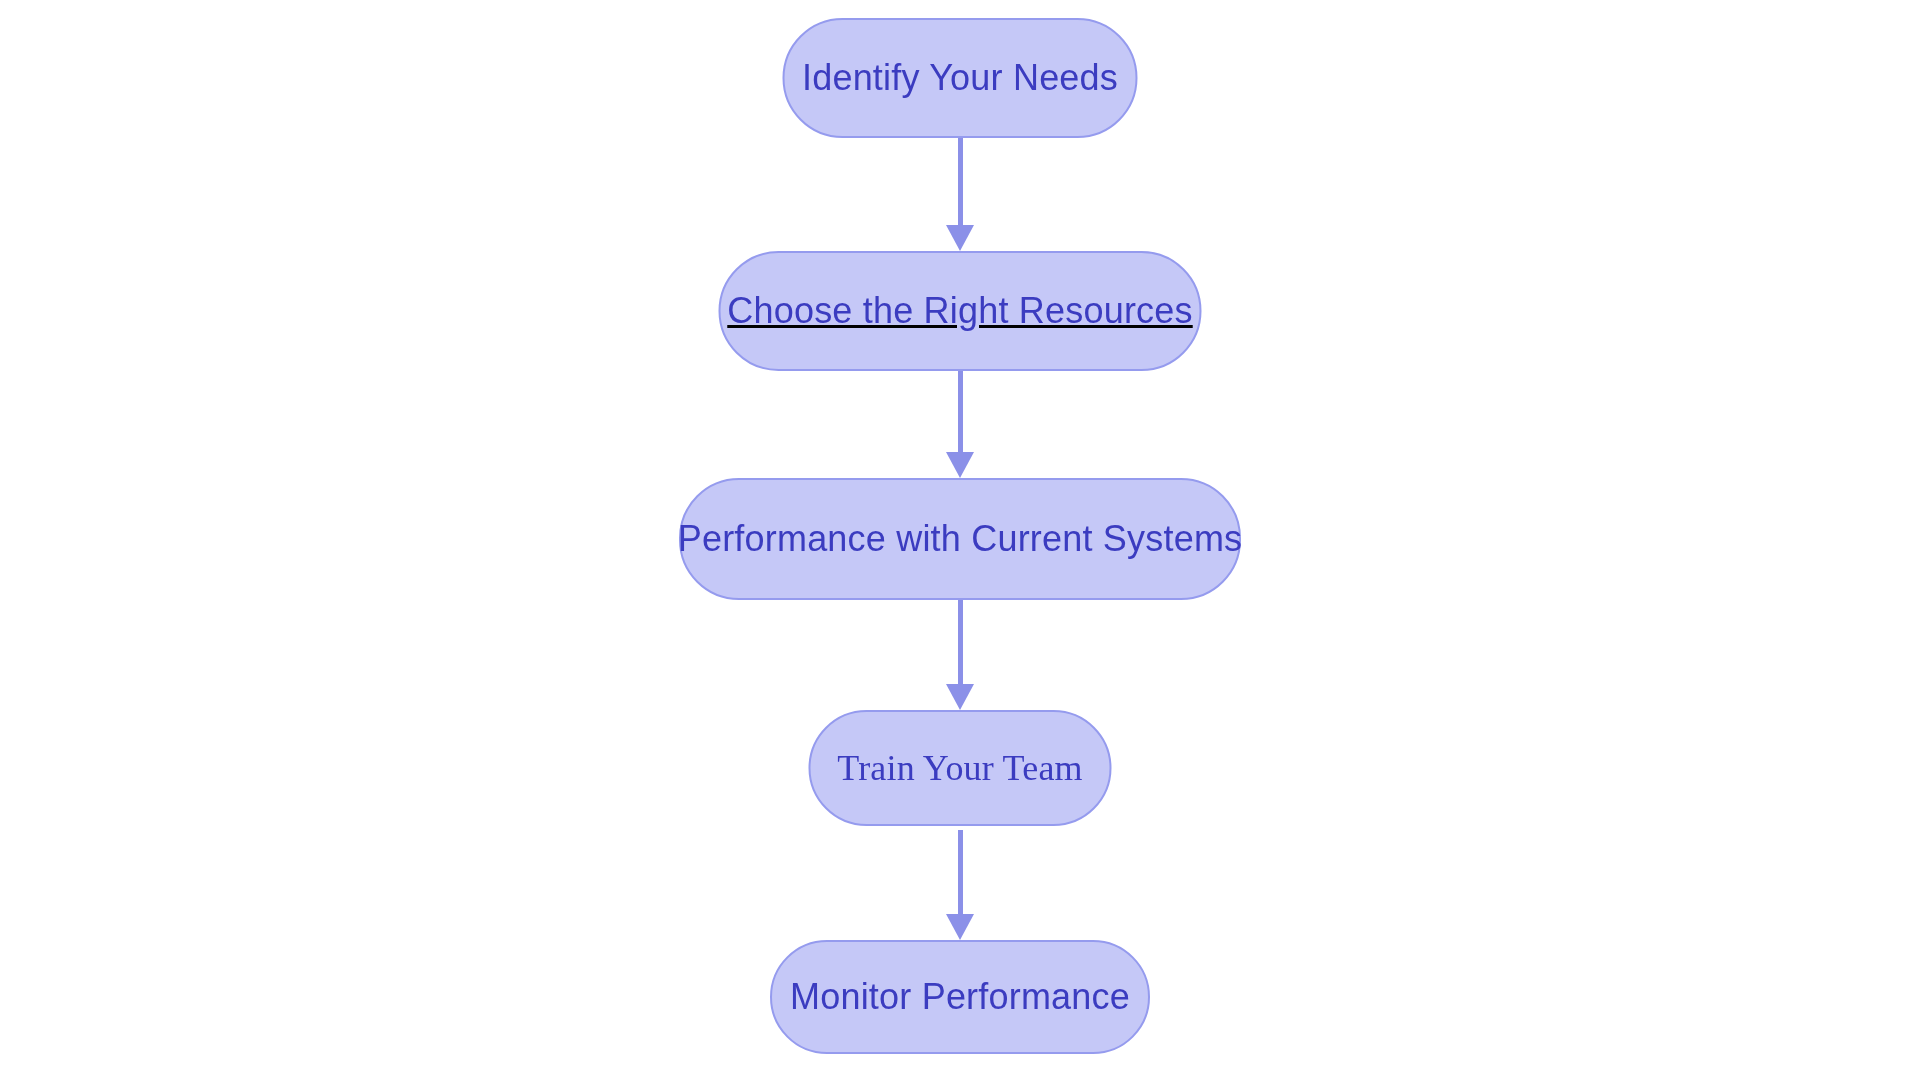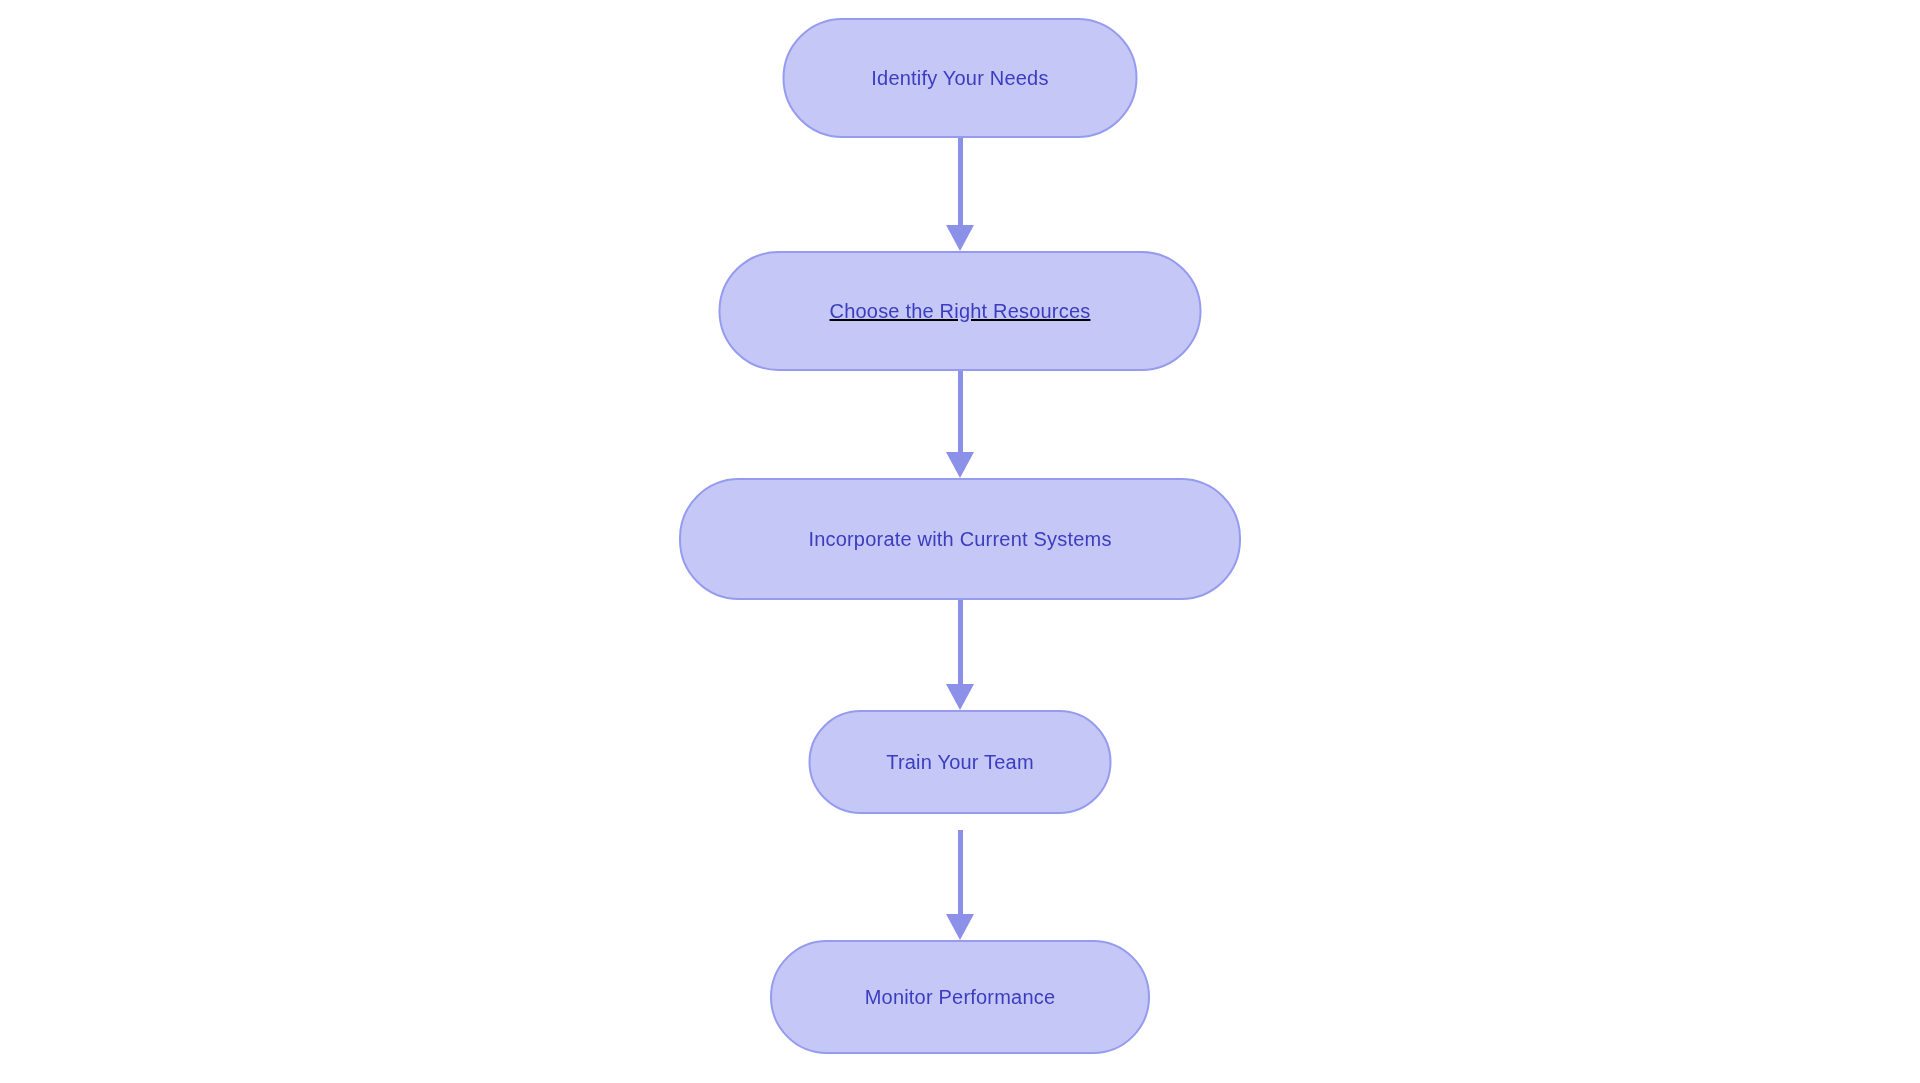--- a/index.html
+++ b/index.html
@@ -27,21 +27,21 @@
     transform: translateX(-50%);
     background: var(--node-fill);
     border: 2px solid var(--node-border);
     border-radius: 60px;
     display: flex;
     align-items: center;
     justify-content: center;
   }
   .node-label {
     color: var(--node-text);
-    font-size: 20px;
+    font-size: 36px;
     font-weight: 500;
     letter-spacing: 0.2px;
     white-space: nowrap;
     text-align: center;
   }
   .arrow {
     position: absolute;
     left: 50%;
     transform: translateX(-50%);
     display: flex;
@@ -79,29 +79,29 @@
   <div class="node" style="top:251px; width:483px; height:120px;text-decoration:underline;">
     <span class="node-label">Choose the Right Resources</span>
   </div>
 
   <div class="arrow" style="top:371px; height:107px;">
     <span class="arrow-shaft"></span>
     <span class="arrow-head"></span>
   </div>
 
   <div class="node" style="top:478px; width:562px; height:122px;">
-    <span class="node-label">Incorporate with Current Systems</span>
+    <span class="node-label">Performance with Current Systems</span>
   </div>
 
   <div class="arrow" style="top:600px; height:110px;">
     <span class="arrow-shaft"></span>
     <span class="arrow-head"></span>
   </div>
 
-  <div class="node" style="top:710px; width:303px; height:104px;">
+  <div class="node" style="top:710px; width:303px; height:116px;font-family:Liberation Serif, serif;">
     <span class="node-label">Train Your Team</span>
   </div>
 
   <div class="arrow" style="top:830px; height:110px;">
     <span class="arrow-shaft"></span>
     <span class="arrow-head"></span>
   </div>
 
   <div class="node" style="top:940px; width:380px; height:114px;">
     <span class="node-label">Monitor Performance</span>

